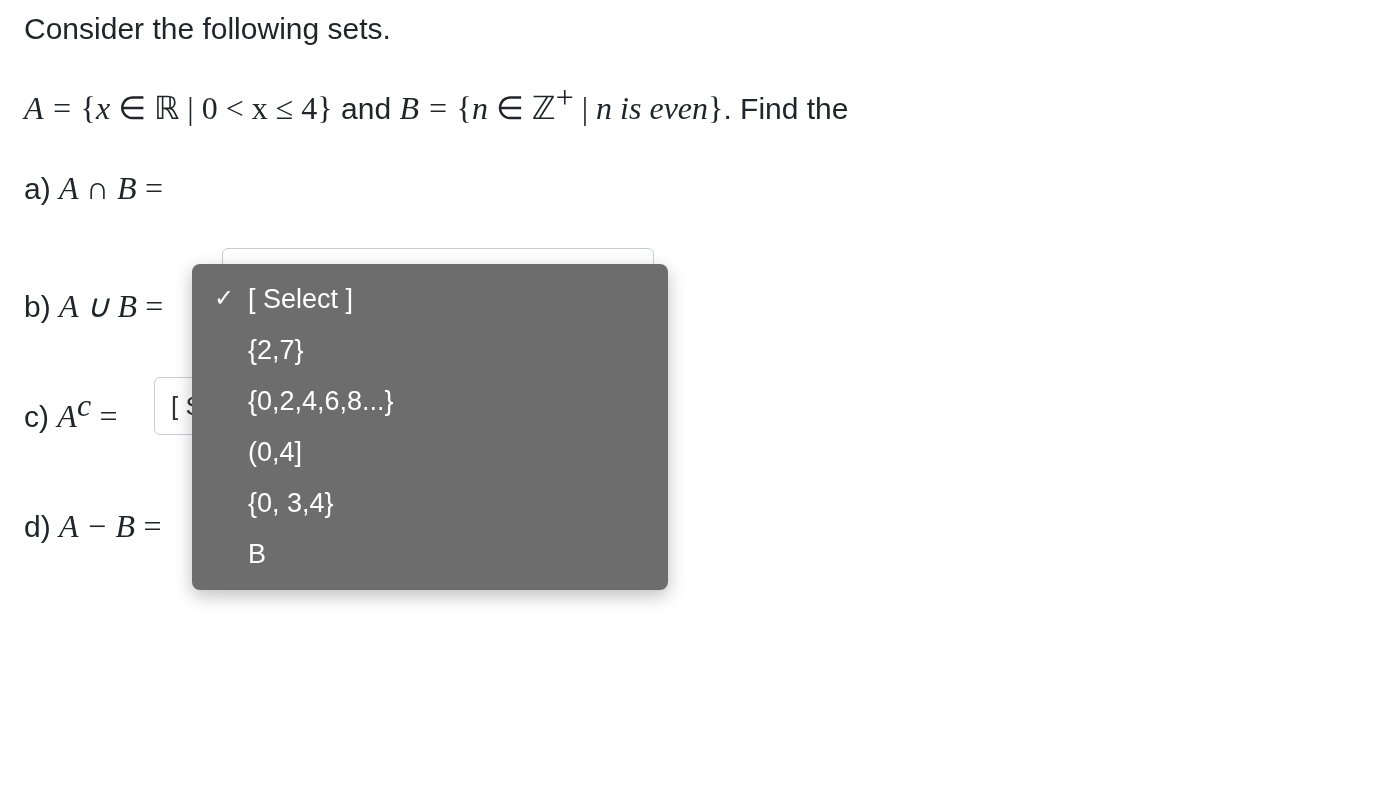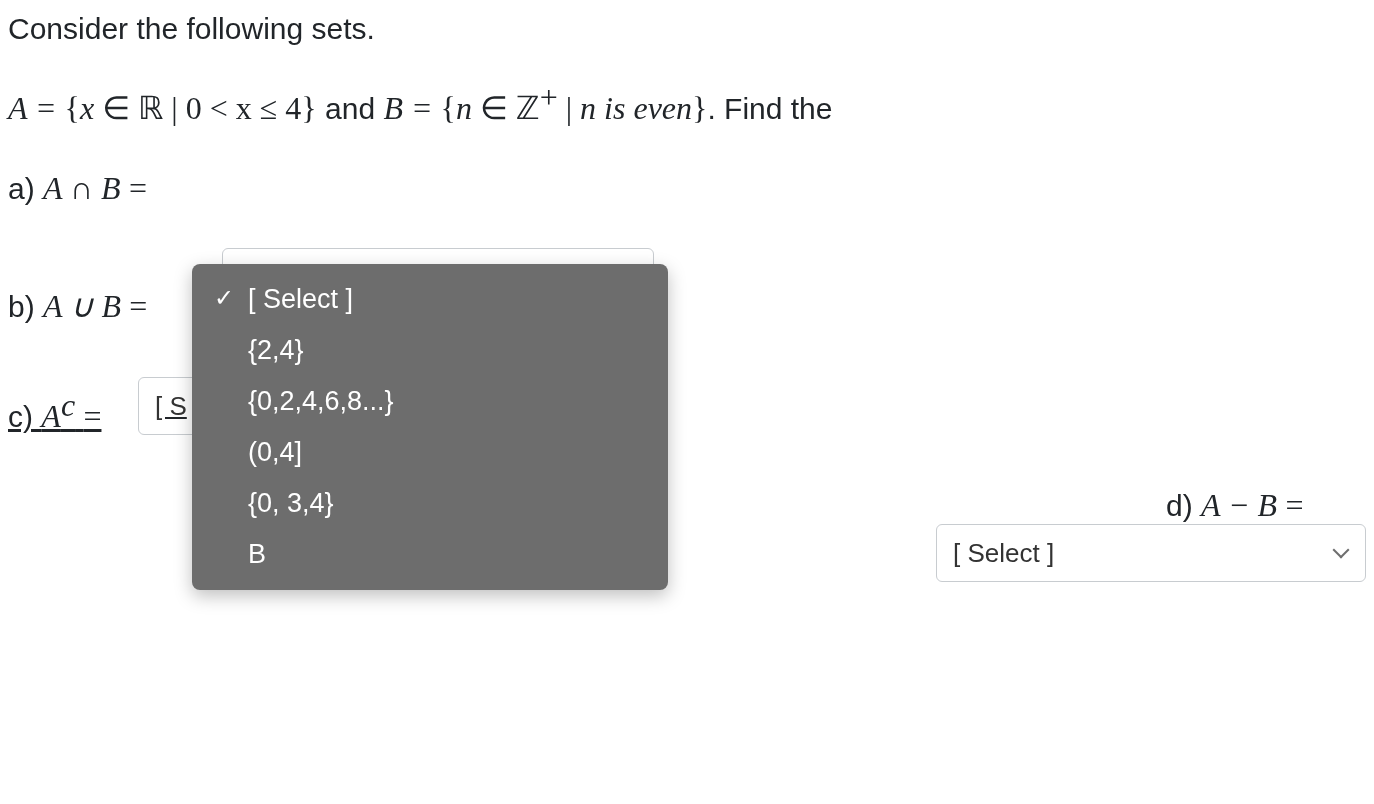--- a/index.html
+++ b/index.html
@@ -6,21 +6,21 @@
     margin: 0;
     padding: 0;
     background: #ffffff;
     font-family: "Segoe UI", "Helvetica Neue", Arial, sans-serif;
     color: #212529;
   }
   .page {
     width: 1374px;
     height: 804px;
     position: relative;
-    padding: 12px 8px;
+    padding: 12px 24px;
     box-sizing: border-box;
     font-size: 30px;
   }
   .intro { margin-bottom: 26px; }
   .math-italic { font-family: "Cambria Math", "STIXGeneral", "Times New Roman", serif; font-style: italic; font-size: 32px;}
   .math { font-family: "Cambria Math", "STIXGeneral", "Times New Roman", serif; font-size: 32px;}
   .bb { font-family: "Cambria Math", "STIXGeneral", "Times New Roman", serif; font-size: 32px; }
   .def-line { line-height: 1.6; margin-bottom: 24px;}
   sup { font-size: 60%; font-style: normal;}
   .row {
@@ -132,49 +132,49 @@
   </div>
 
   <div class="row" style="margin-top:80px;">
     <div class="label">
       <span>b) </span>
       <span class="math-italic">A ∪ B</span>
       <span class="math"> =</span>
     </div>
   </div>
 
-  <div class="row" style="margin-top:52px;text-decoration:underline;">
+  <div class="row" style="margin-top:52px;">
     <div class="label" style="min-width:130px">
       <span>c) </span>
       <span class="math-italic">A</span><sup class="math-italic">c</sup>
       <span class="math"> = </span>
     </div>
     <div class="select-box narrow">
       <span>[ S</span>
     </div>
   </div>
 
-  <div class="row" style="margin-top:52px;flex-direction:column;">
+  <div class="row" style="margin-top:52px;">
     <div class="label" style="min-width:200px">
       <span>d) </span>
       <span class="math-italic">A − B</span>
       <span class="math"> =</span>
     </div>
     <div class="select-box">
       <span>[ Select ]</span>
       <span class="chev"></span>
     </div>
   </div>
 
   <div class="dropdown">
     <div class="item check">
       <span>[ Select ]</span>
     </div>
     <div class="item">
-      <span>{2,4}</span>
+      <span>{2,7}</span>
     </div>
     <div class="item">
       <span>{0,2,4,6,8...}</span>
     </div>
     <div class="item">
       <span>(0,4]</span>
     </div>
     <div class="item">
       <span>{0, 3,4}</span>
     </div>

